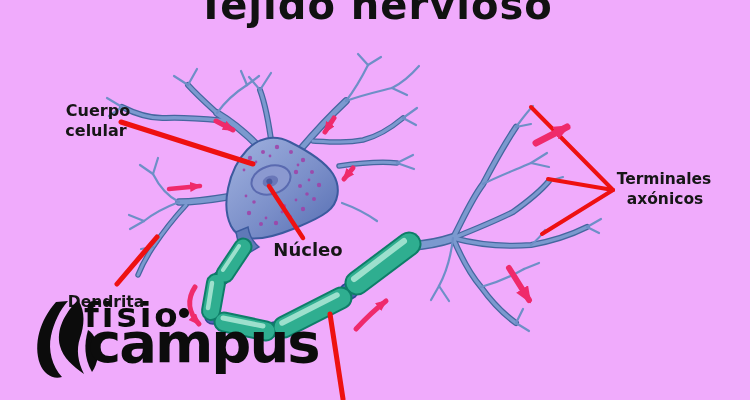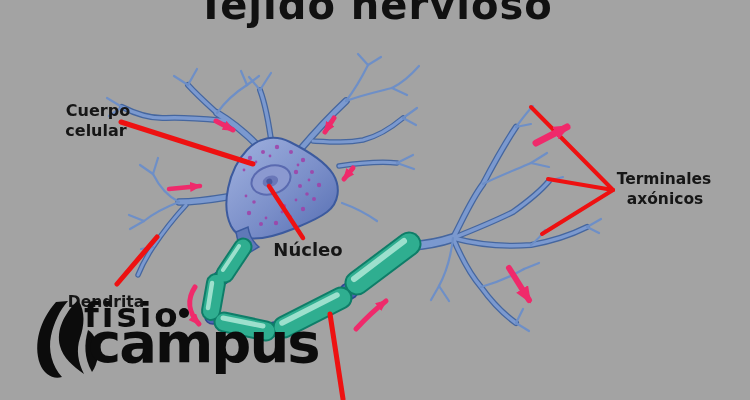--- a/index.html
+++ b/index.html
@@ -1,17 +1,17 @@
 <!DOCTYPE html>
 <html><head>
 <meta charset="utf-8">
 <style>
   html,body{margin:0;padding:0;background:#fff;}
   .stage{
-    position:relative;width:750px;height:400px;overflow:hidden;background:#a3a3a3;
+    position:relative;width:750px;height:400px;overflow:hidden;background:#f0abfc;
     font-family:"Liberation Sans",sans-serif;
   }
   .stage svg{position:absolute;left:0;top:0;}
   .title{
     position:absolute;left:0;top:-18px;width:100%;text-align:center;
     font-family:"DejaVu Sans",sans-serif;font-weight:bold;font-size:40px;
     letter-spacing:1px;color:#111;white-space:nowrap;
   }
   .lbl{font-family:"DejaVu Sans",sans-serif;font-weight:bold;fill:#161616;}
   .logo-txt{font-family:"DejaVu Sans",sans-serif;font-weight:bold;fill:#0c0c0c;}

